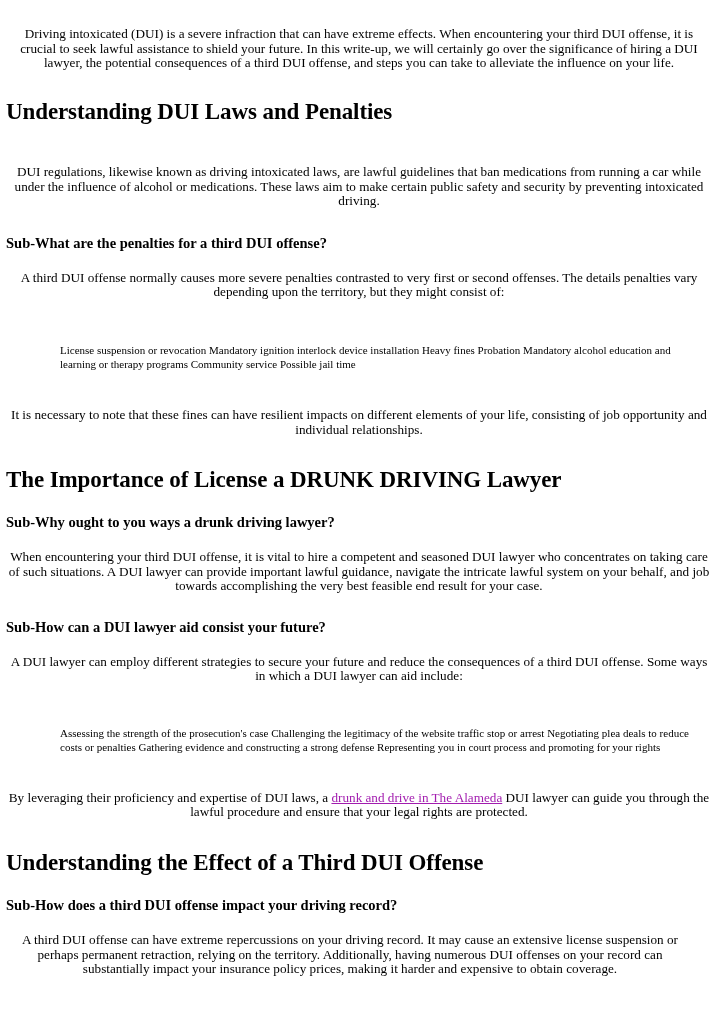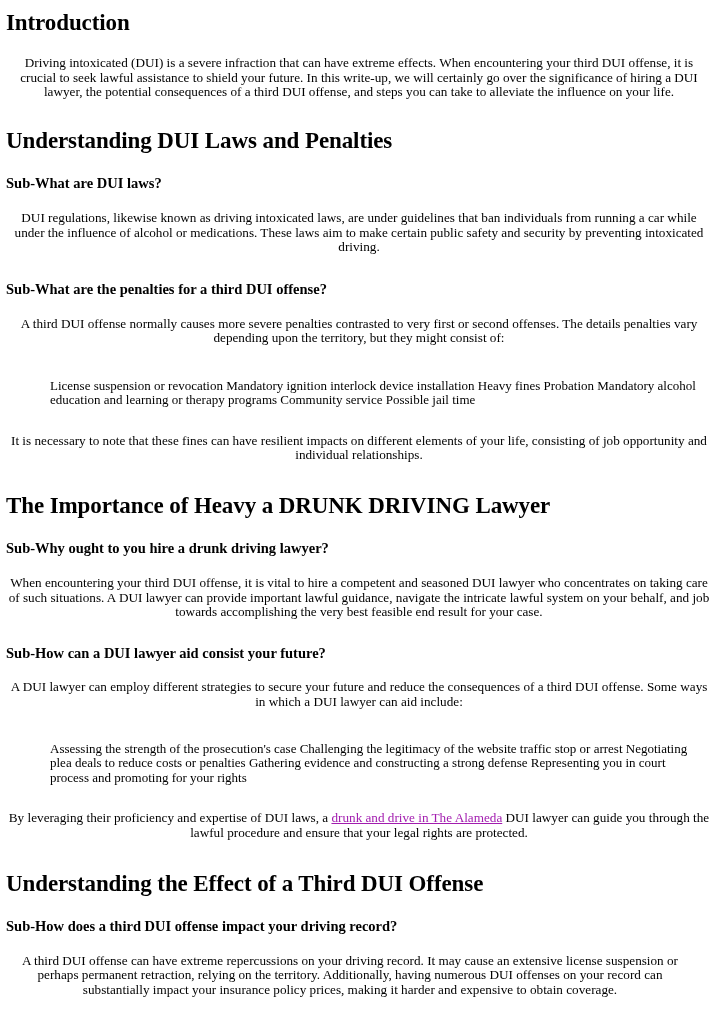--- a/index.html
+++ b/index.html
@@ -40,74 +40,72 @@
     line-height: 14.6px;
     margin: 0;
     padding: 0;
     text-align: center;
     max-width: 706px;
   }
   p.doc-p.narrow {
     max-width: 688px;
   }
   .indent-block {
-    font-size: 13px;
+    font-size: 11px;
     line-height: 14.6px;
-    margin: 8px;
+    margin: 18px;
     padding: 0 0 0 36px;
     max-width: 670px;
   }
   a.doc-link {
     color: #a21caf;
     text-decoration: underline;
   }
   .sp-18 { height: 18px; }
   .sp-19 { height: 19px; }
   .sp-21 { height: 21px; }
   .sp-22 { height: 22px; }
   .sp-24 { height: 24px; }
   .sp-25 { height: 25px; }
   .sp-26 { height: 26px; }
 </style>
 </head>
 <body>
 
 <div class="page">
 
-  <h2 class="doc-h">Introduction</h2>
   <div class="sp-21"></div>
   <p class="doc-p">Driving intoxicated (DUI) is a severe infraction that can have extreme effects. When encountering your third DUI offense, it is crucial to seek lawful assistance to shield your future. In this write-up, we will certainly go over the significance of hiring a DUI lawyer, the potential consequences of a third DUI offense, and steps you can take to alleviate the influence on your life.</p>
 
   <div class="sp-24"></div>
 
   <h2 class="doc-h">Understanding DUI Laws and Penalties</h2>
   <div class="sp-22"></div>
-  <h3 class="doc-sub">Sub-What are DUI laws?</h3>
   <div class="sp-19"></div>
-  <p class="doc-p">DUI regulations, likewise known as driving intoxicated laws, are under guidelines that ban individuals from running a car while under the influence of alcohol or medications. These laws aim to make certain public safety and security by preventing intoxicated driving.</p>
+  <p class="doc-p">DUI regulations, likewise known as driving intoxicated laws, are lawful guidelines that ban medications from running a car while under the influence of alcohol or medications. These laws aim to make certain public safety and security by preventing intoxicated driving.</p>
 
   <div class="sp-26"></div>
 
   <h3 class="doc-sub">Sub-What are the penalties for a third DUI offense?</h3>
   <div class="sp-19"></div>
   <p class="doc-p">A third DUI offense normally causes more severe penalties contrasted to very first or second offenses. The details penalties vary depending upon the territory, but they might consist of:</p>
 
   <div class="sp-25"></div>
 
   <div class="indent-block">License suspension or revocation Mandatory ignition interlock device installation Heavy fines Probation Mandatory alcohol education and learning or therapy programs Community service Possible jail time</div>
 
   <div class="sp-18"></div>
 
   <p class="doc-p">It is necessary to note that these fines can have resilient impacts on different elements of your life, consisting of job opportunity and individual relationships.</p>
 
   <div class="sp-26"></div>
 
-  <h2 class="doc-h">The Importance of Heavy a DRUNK DRIVING Lawyer</h2>
+  <h2 class="doc-h">The Importance of License a DRUNK DRIVING Lawyer</h2>
   <div class="sp-22"></div>
-  <h3 class="doc-sub">Sub-Why ought to you hire a drunk driving lawyer?</h3>
+  <h3 class="doc-sub">Sub-Why ought to you ways a drunk driving lawyer?</h3>
   <div class="sp-19"></div>
   <p class="doc-p">When encountering your third DUI offense, it is vital to hire a competent and seasoned DUI lawyer who concentrates on taking care of such situations. A DUI lawyer can provide important lawful guidance, navigate the intricate lawful system on your behalf, and job towards accomplishing the very best feasible end result for your case.</p>
 
   <div class="sp-25"></div>
 
   <h3 class="doc-sub">Sub-How can a DUI lawyer aid consist your future?</h3>
   <div class="sp-19"></div>
   <p class="doc-p">A DUI lawyer can employ different strategies to secure your future and reduce the consequences of a third DUI offense. Some ways in which a DUI lawyer can aid include:</p>
 
   <div class="sp-24"></div>

